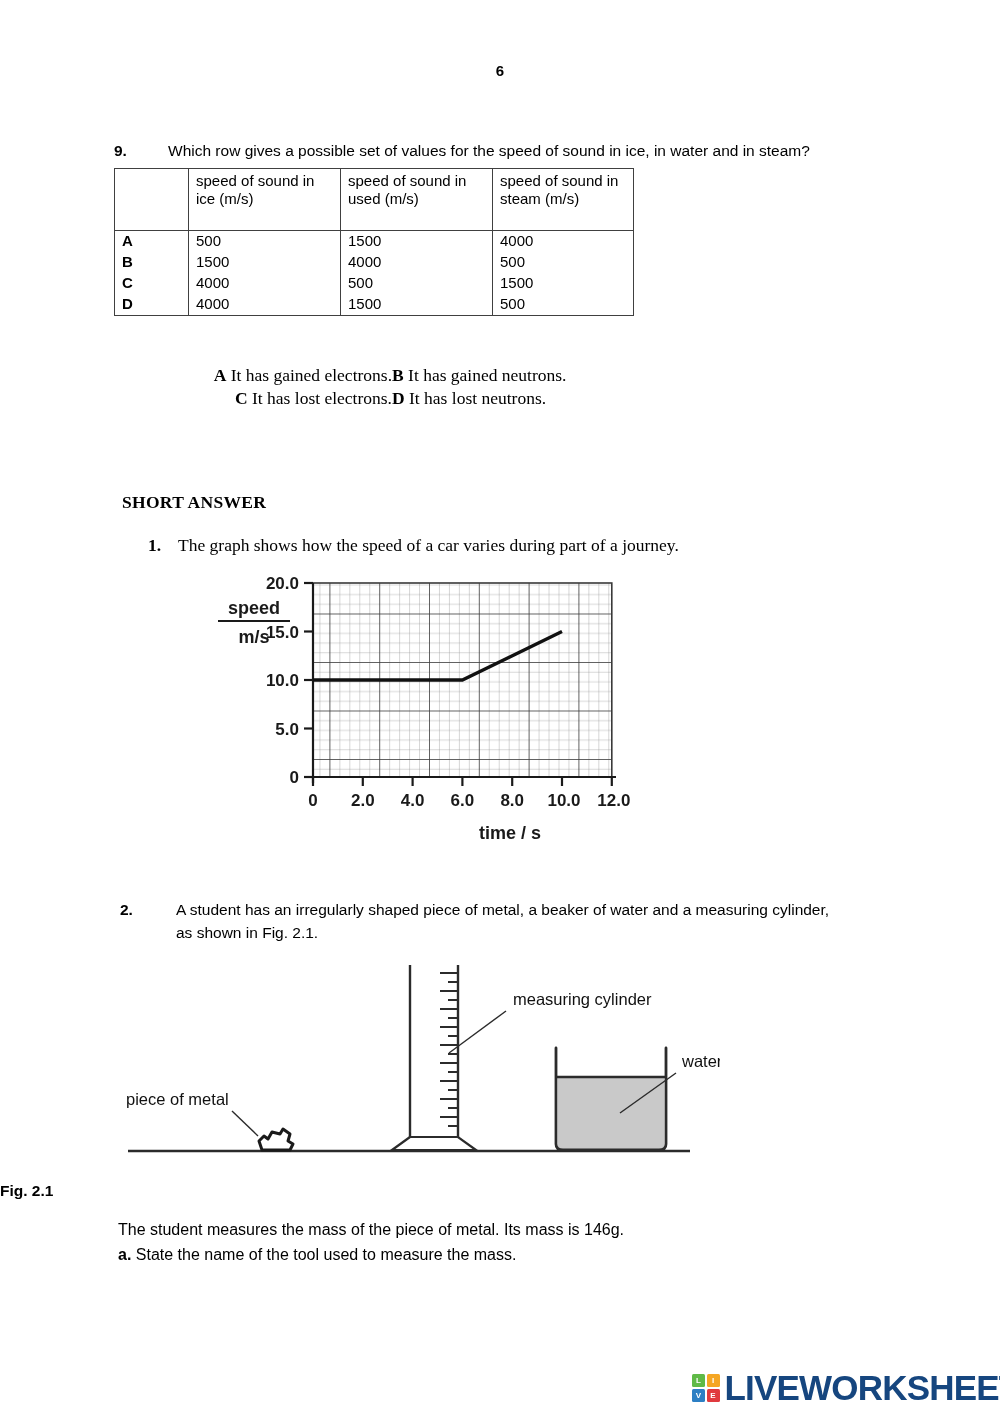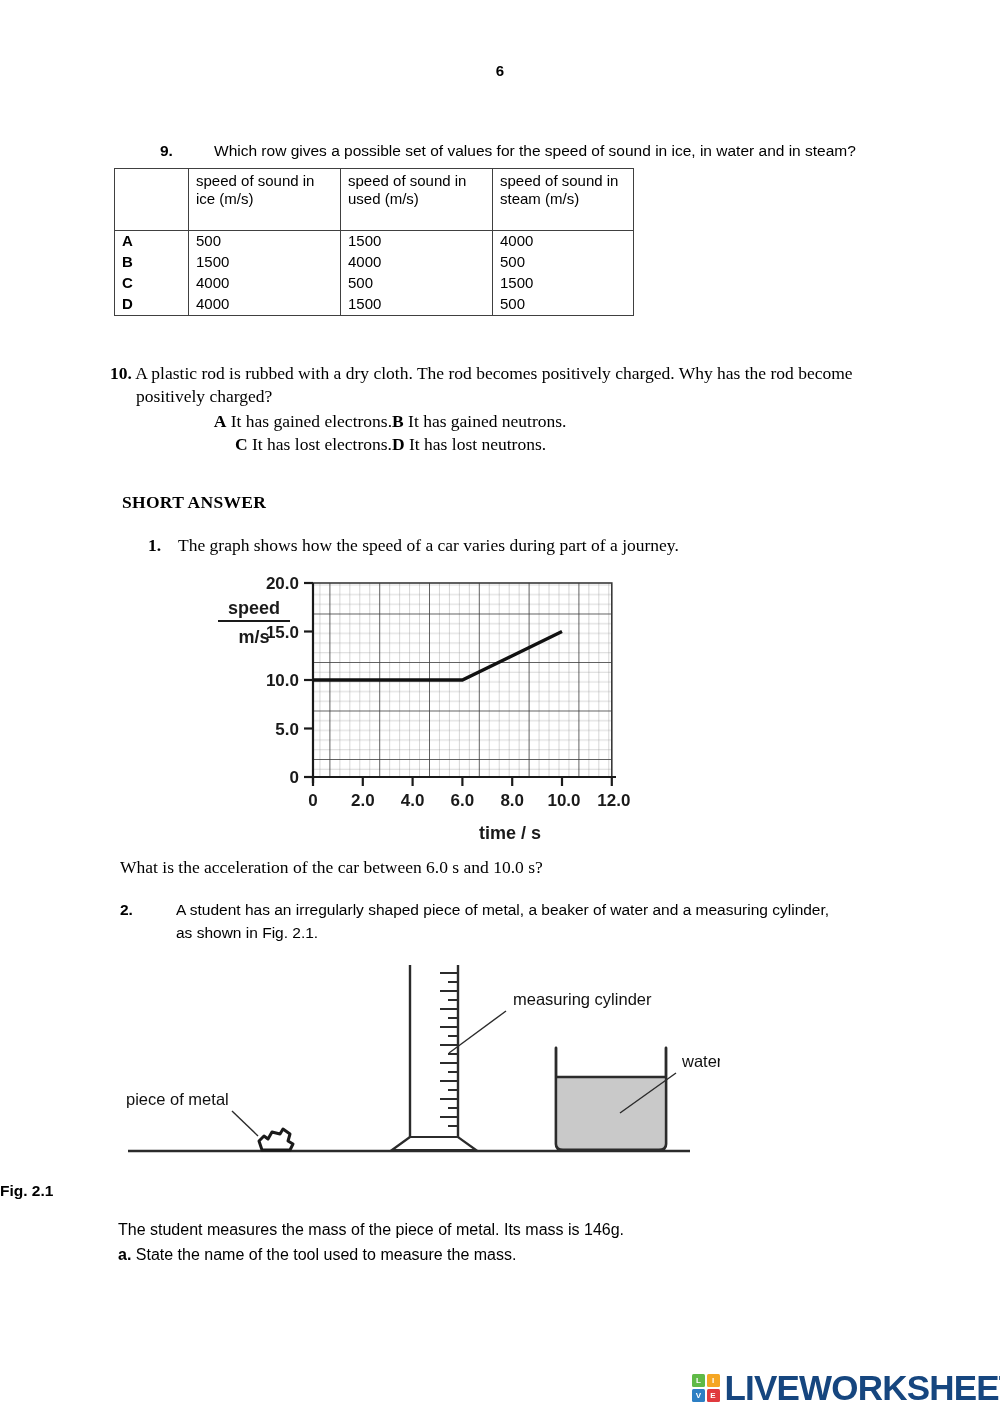--- a/index.html
+++ b/index.html
@@ -34,21 +34,20 @@
     font-weight: bold;
     font-family: "Liberation Sans", sans-serif;
   }
 
   
   #q9 {
     position: absolute;
     top: 142px;
     left: 114px;
     width: 800px;
-    margin-left: 46px;
   }
   #q9 .qline {
     font-size: 15.5px;
     white-space: nowrap;
   }
   #q9 .qnum {
     font-weight: bold;
     display: inline-block;
     width: 54px;
   }
@@ -272,24 +271,20 @@
       <tr>
         <td class="rowlabel">D</td>
         <td>4000</td>
         <td>1500</td>
         <td>500</td>
       </tr>
     </tbody>
   </table>
 
   <div id="q10">
-    <div class="stem">
-      <span class="b">10.</span>
-      <span>A plastic rod is rubbed with a dry cloth. The rod becomes positively charged. Why has the rod become positively charged?</span>
-    </div>
     <div class="opts">
       <div class="optrow">
         <div class="opt-left">
           <span class="b">A</span>
           <span>It has gained electrons.</span>
         </div>
         <div class="opt-right">
           <span class="b">B</span>
           <span>It has gained neutrons.</span>
         </div>
@@ -371,21 +366,20 @@
       <text x="74" y="49" font-family="Liberation Sans, sans-serif" font-size="18" font-weight="bold" fill="#1a1a1a" text-anchor="middle">speed</text>
       <line x1="38" y1="56" x2="110" y2="56" stroke="#1a1a1a" stroke-width="2"></line>
       <text x="74" y="78" font-family="Liberation Sans, sans-serif" font-size="18" font-weight="bold" fill="#1a1a1a" text-anchor="middle">m/s</text>
     </g>
 
     <text x="330" y="274" font-family="Liberation Sans, sans-serif" font-size="18" font-weight="bold" fill="#1a1a1a" text-anchor="middle">time / s</text>
 
     <polyline points="133,115 282.4,115 382,66.5" fill="none" stroke="#111111" stroke-width="3.4" stroke-linejoin="miter" stroke-linecap="butt"></polyline>
   </svg>
 
-  <div id="accel-question">What is the acceleration of the car between 6.0 s and 10.0 s?</div>
 
   <div id="sa2">
     <div class="body">
       <span class="n">2.</span><span>A student has an irregularly shaped piece of metal, a beaker of water and a measuring cylinder, as shown in Fig. 2.1.</span>
     </div>
   </div>
 
   <svg id="fig21" viewBox="0 0 600 215">
 
     <line x1="8" y1="196" x2="570" y2="196" stroke="#2b2b2b" stroke-width="2.6"></line>

